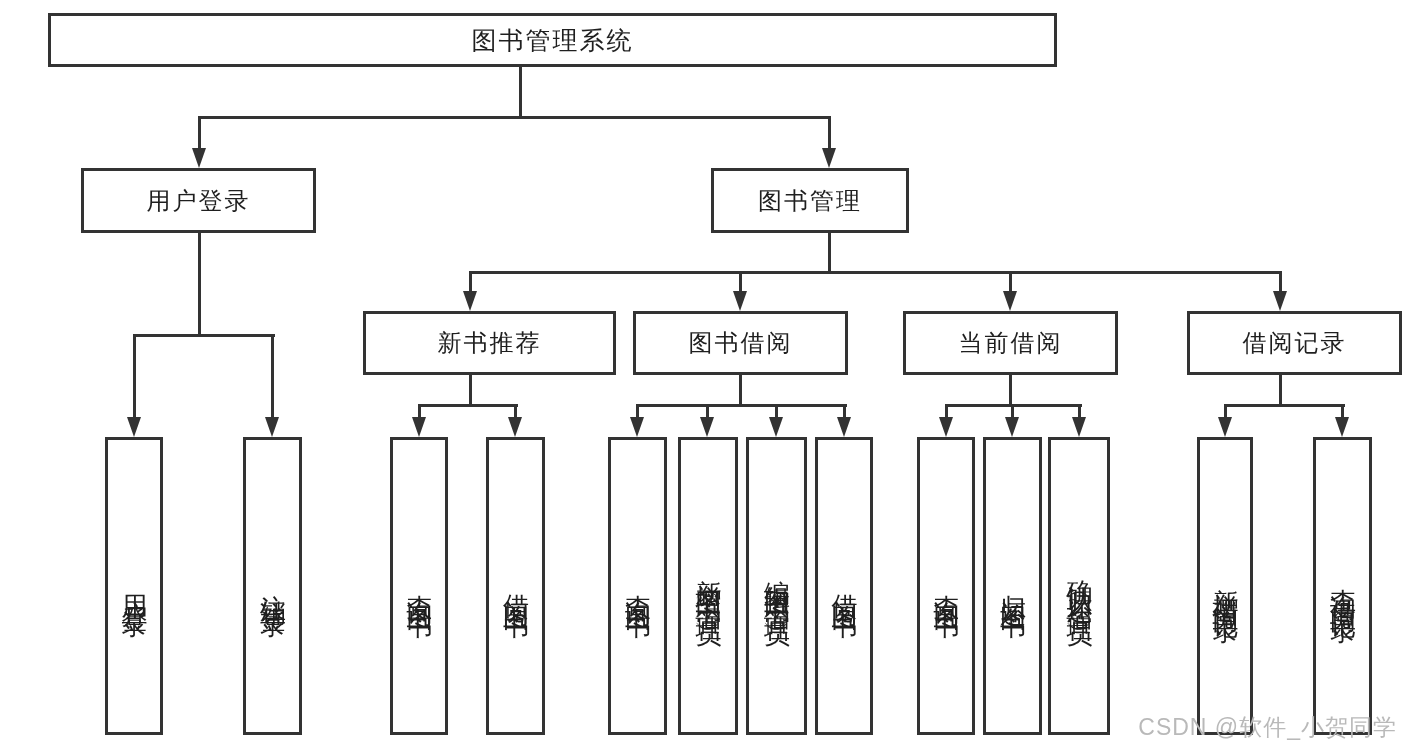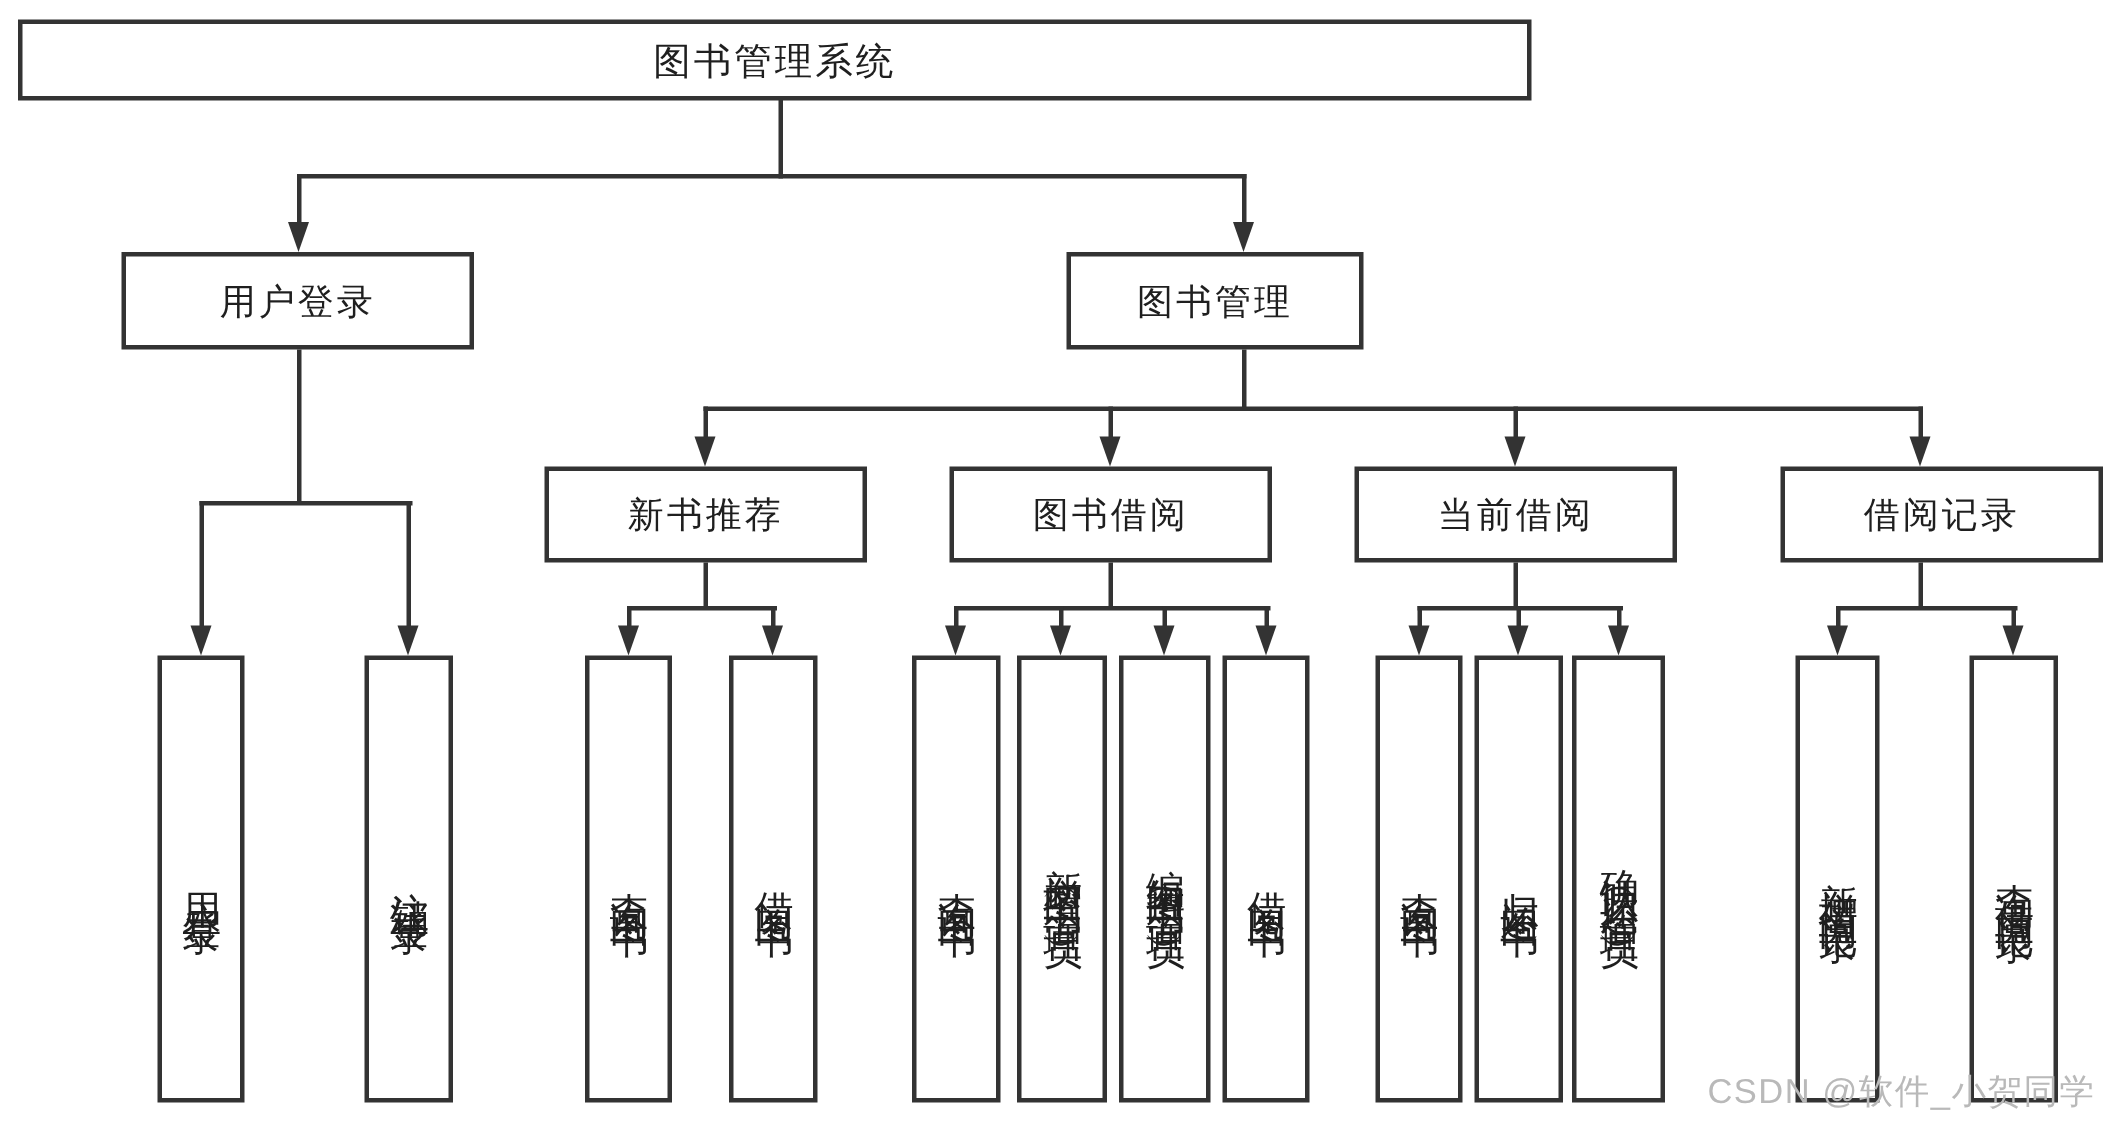--- a/index.html
+++ b/index.html
@@ -14,21 +14,21 @@
   #canvas{
     position:relative;width:1405px;height:747px;background:var(--canvas);
     overflow:hidden;
   }
   .box{
     position:absolute;box-sizing:border-box;background:var(--boxbg);
     border:3px solid var(--line);color:var(--text);
     display:flex;align-items:center;justify-content:center;
   }
   .box.h{font-size:24px;letter-spacing:2px;}
-  .box.h.root{font-size:25px;}
+  .box.h.root{font-size:25px;margin-left:36px;}
   .vt{
     writing-mode:vertical-rl;text-orientation:mixed;
     font-size:26px;line-height:1.15;letter-spacing:6px;color:var(--text);
     white-space:nowrap;
   }
   .vl{position:absolute;width:3px;background:var(--line);}
   .hl{position:absolute;height:3px;background:var(--line);}
   .tri{
     position:absolute;width:0;height:0;
     border-left:7px solid transparent;border-right:7px solid transparent;
@@ -48,21 +48,21 @@
     <span>图书管理系统</span>
   </div>
 
   <div class="box h" style="left:81px;top:168px;width:235px;height:65px">
     <span>用户登录</span>
   </div>
   <div class="box h" style="left:711px;top:168px;width:198px;height:65px">
     <span>图书管理</span>
   </div>
 
-  <div class="box h" style="left:363px;top:311px;width:215px;height:64px">
+  <div class="box h" style="left:363px;top:311px;width:253px;height:64px">
     <span>新书推荐</span>
   </div>
   <div class="box h" style="left:633px;top:311px;width:215px;height:64px">
     <span>图书借阅</span>
   </div>
   <div class="box h" style="left:903px;top:311px;width:215px;height:64px">
     <span>当前借阅</span>
   </div>
   <div class="box h" style="left:1187px;top:311px;width:215px;height:64px">
     <span>借阅记录</span>

